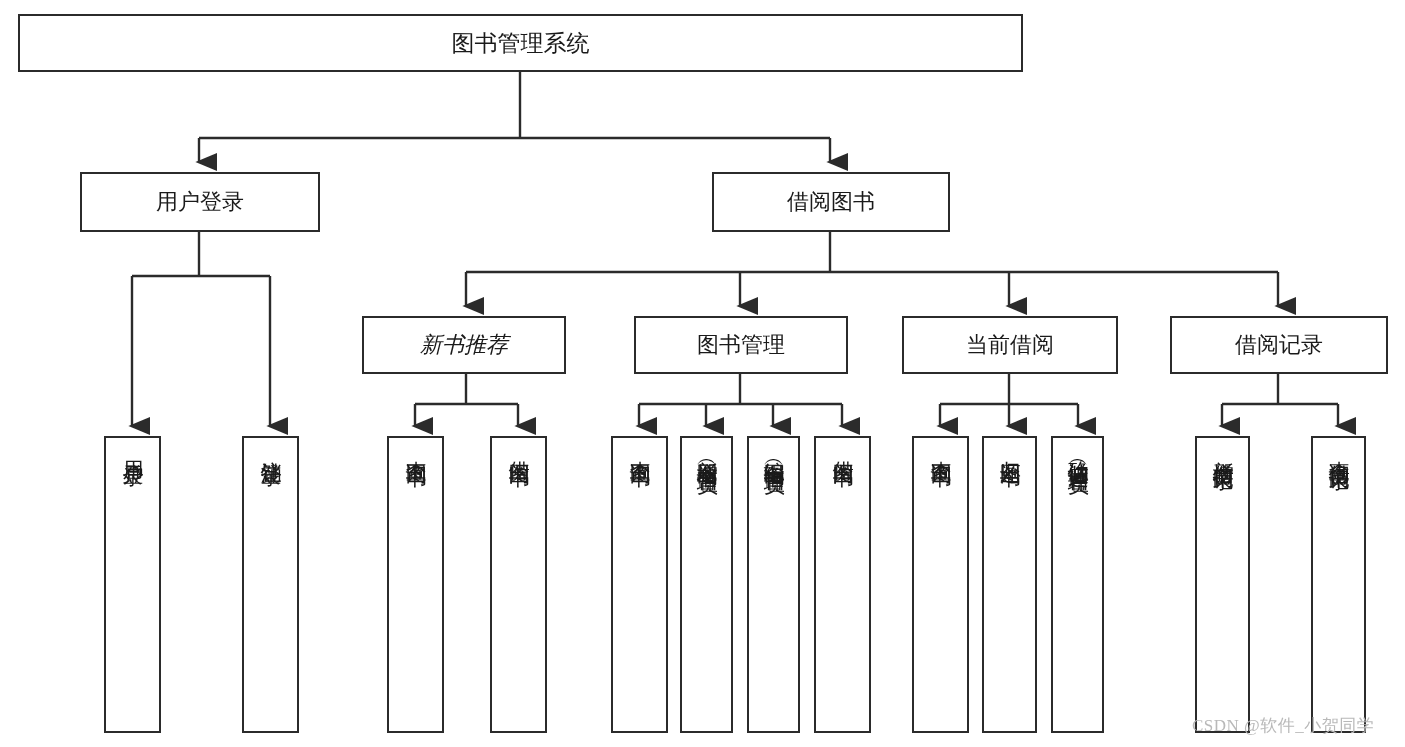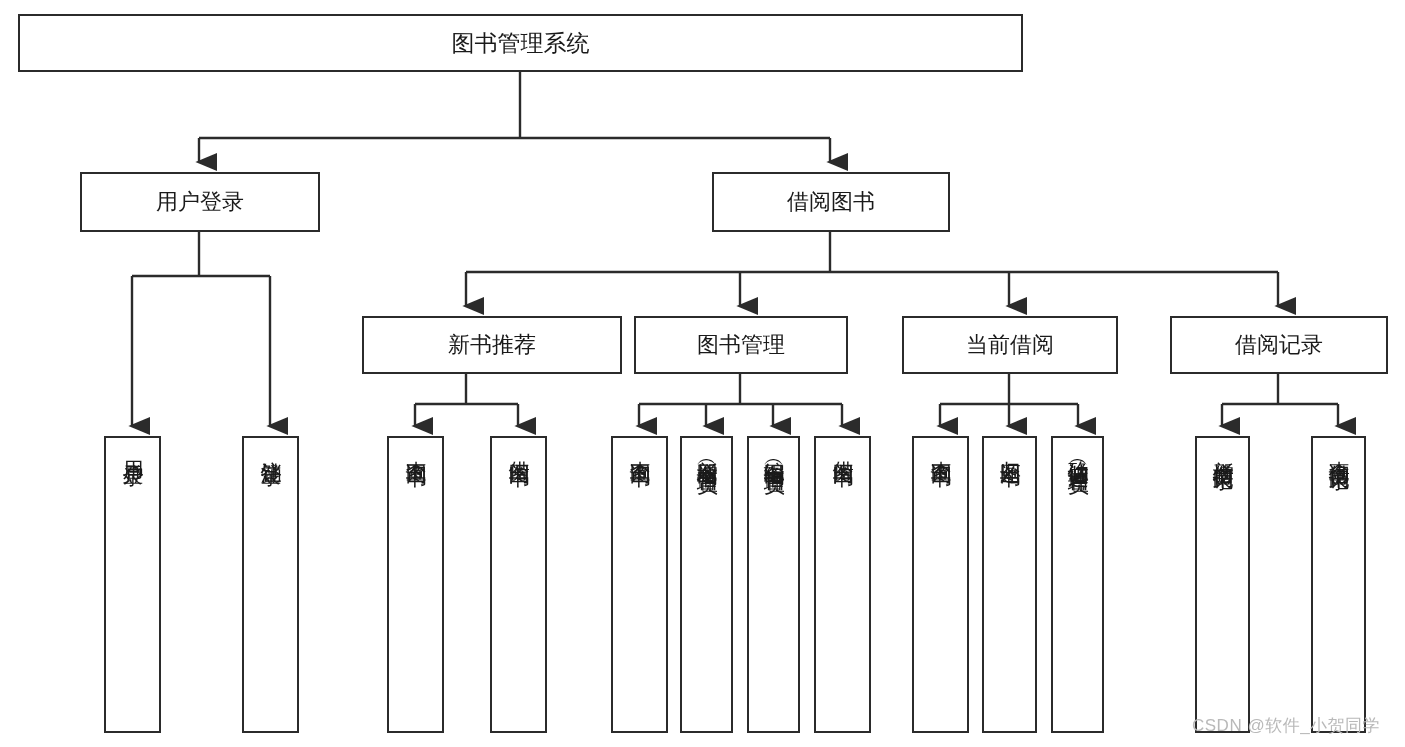--- a/index.html
+++ b/index.html
@@ -58,21 +58,21 @@
     line-height: 1.02;
     letter-spacing: 2px;
     white-space: nowrap;
   }
   .watermark {
     position: absolute;
     color: #b9b9b9;
     font-size: 17px;
     letter-spacing: 0.5px;
     white-space: nowrap;
-    font-family: Liberation Sans, sans-serif;
+    font-family: Liberation Serif, serif;
   }
 </style>
 </head>
 <body>
 
 <div id="canvas">
 
   <svg class="wires" viewBox="0 0 1405 747" xmlns="http://www.w3.org/2000/svg">
     <defs>
       <marker id="arrow" viewBox="0 0 12 12" refX="6" refY="10" markerWidth="9" markerHeight="9" orient="auto-start-reverse">
@@ -129,21 +129,21 @@
   </div>
 
   <div class="node horiz" style="left:80px; top:172px; width:240px; height:60px;">
     <span class="lbl">用户登录</span>
   </div>
 
   <div class="node horiz" style="left:712px; top:172px; width:238px; height:60px;">
     <span class="lbl">借阅图书</span>
   </div>
 
-  <div class="node horiz" style="left:362px; top:316px; width:260px; height:58px;">
+  <div class="node horiz" style="left:362px; top:316px; width:204px; height:58px;font-style:italic;">
     <span class="lbl">新书推荐</span>
   </div>
 
   <div class="node horiz" style="left:634px; top:316px; width:214px; height:58px;">
     <span class="lbl">图书管理</span>
   </div>
 
   <div class="node horiz" style="left:1170px; top:316px; width:218px; height:58px;">
     <span class="lbl">借阅记录</span>
   </div>

